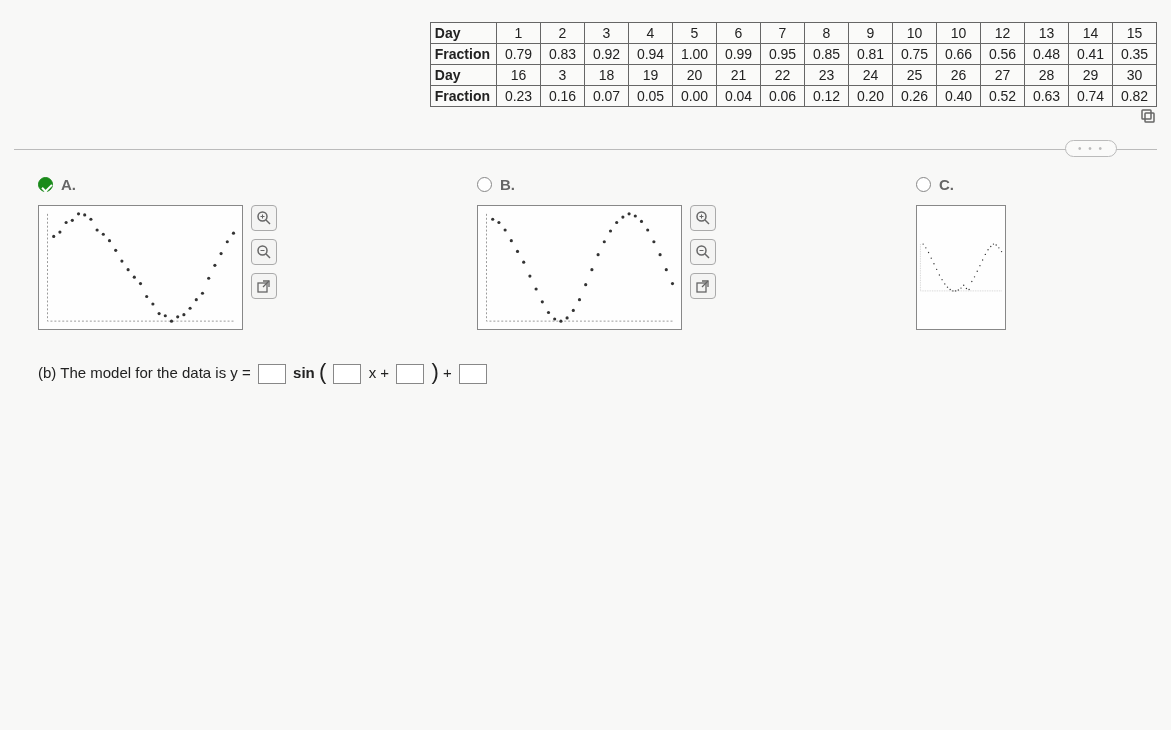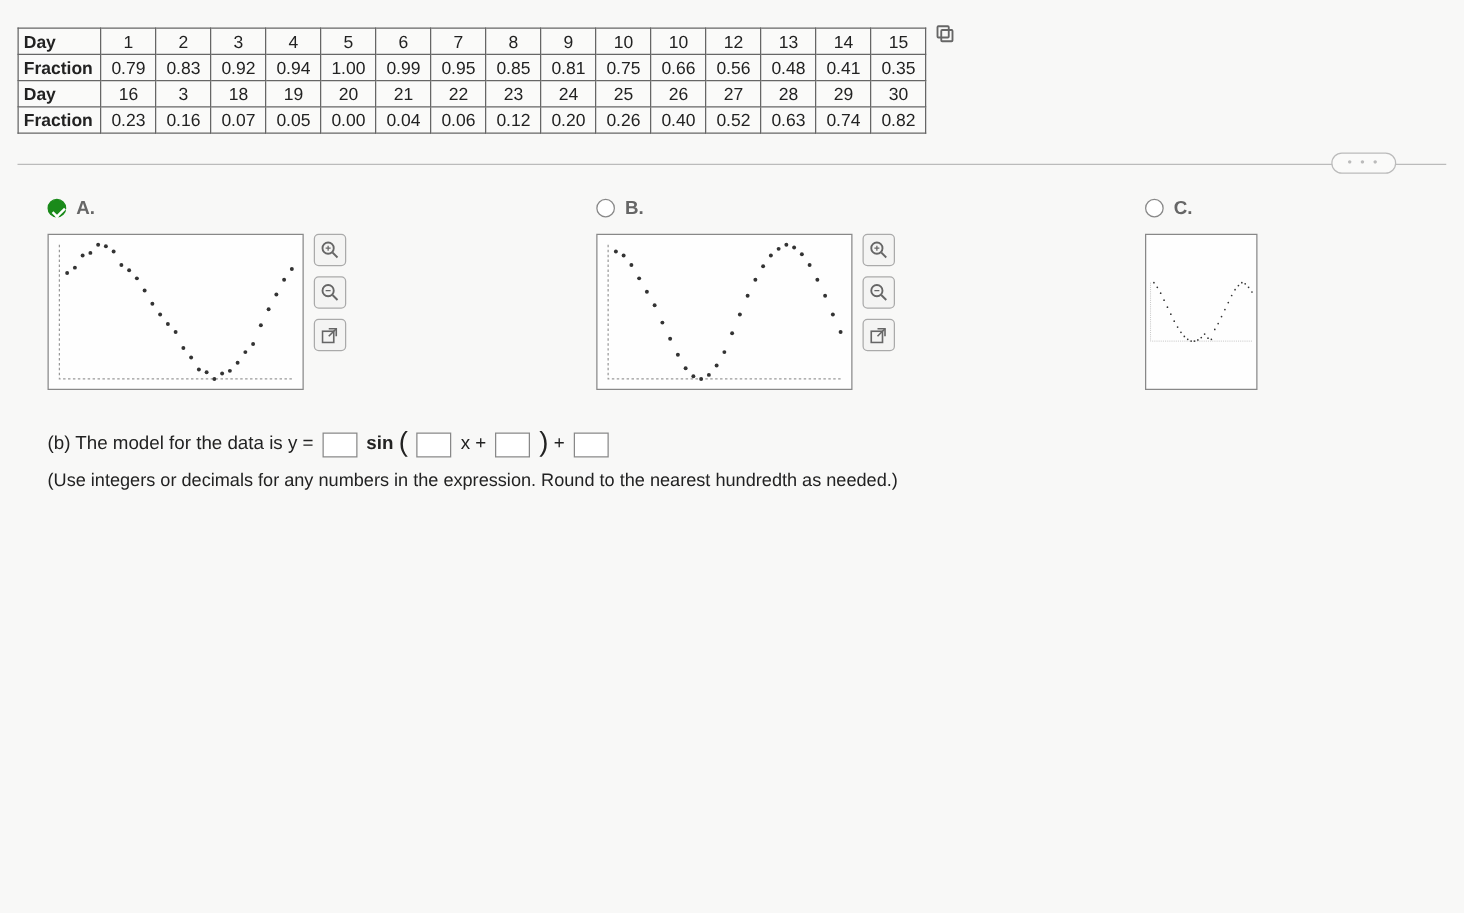--- a/index.html
+++ b/index.html
@@ -29,21 +29,22 @@
     background: #fafaf9;
   }
   table.data th {
     font-weight: bold;
     text-align: left;
     padding-left: 4px;
     min-width: 66px;
   }
   .table-row-wrap {
     display: flex;
-    align-items: flex-start;
+    align-items: flex-end;
+    flex-direction: column;
   }
   .copy-icon {
     margin-left: 6px;
     width: 18px; height: 18px;
     display: inline-block;
     color: #555;
   }
   
   hr.divider {
     margin: 24px 0 10px 0;
@@ -428,14 +429,13 @@
   <span class="answer-box"></span>
   <b>sin</b>
   <span class="paren">(</span>
   <span class="answer-box"></span>
   <span>x +</span>
   <span class="answer-box"></span>
   <span class="paren">)</span>
   <span>+</span>
   <span class="answer-box"></span>
   <br>
-  <span class="hint">(Use integers or decimals for any numbers in the expression. Round to the nearest hundredth as needed.)</span>
 </div>
 
 </body></html>

